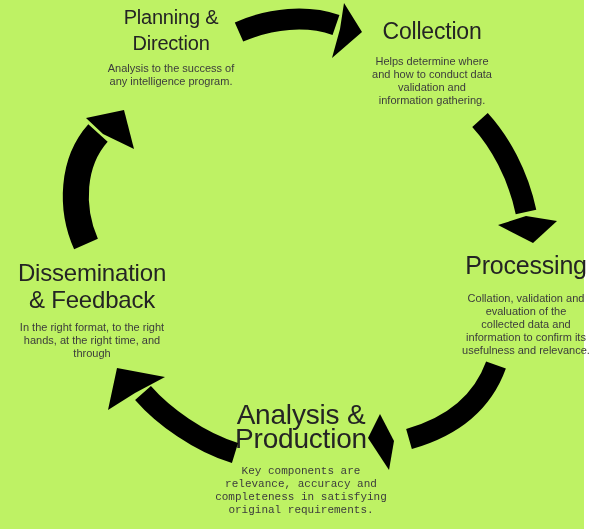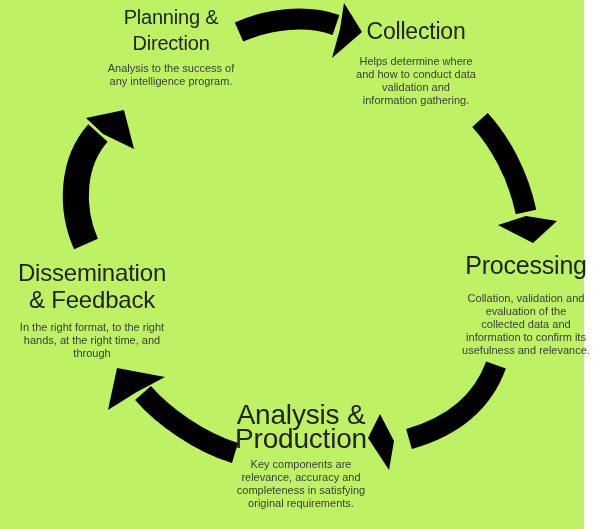--- a/index.html
+++ b/index.html
@@ -13,31 +13,31 @@
     white-space:pre-line;color:#242424;letter-spacing:-0.2px;font-weight:400;
   }
   .stage-desc{
     white-space:pre-line;color:#3c3c3c;font-size:11px;line-height:13px;font-weight:400;
   }
   
   .stage-planning{left:171px;top:4px;width:160px;}
   .stage-planning .stage-title{font-size:20px;line-height:26px;}
   .stage-planning .stage-desc{margin-top:6px;}
 
-  .stage-collection{left:416px;top:17px;width:165px;}
+  .stage-collection{left:432px;top:17px;width:165px;}
   .stage-collection .stage-title{font-size:23px;line-height:28px;}
   .stage-collection .stage-desc{margin-top:10px;}
 
   .stage-processing{left:526px;top:250px;width:158px;}
   .stage-processing .stage-title{font-size:25px;line-height:30px;}
   .stage-processing .stage-desc{margin-top:12px;}
 
   .stage-analysis{left:301px;top:403px;width:180px;}
   .stage-analysis .stage-title{font-size:28px;line-height:24px;}
-  .stage-analysis .stage-desc{margin-top:7px;}
+  .stage-analysis .stage-desc{margin-top:14px;font-family:Liberation Mono, monospace;}
 
   .stage-dissemination{left:92px;top:259px;width:190px;}
   .stage-dissemination .stage-title{font-size:24px;line-height:27px;}
   .stage-dissemination .stage-desc{margin-top:8px;}
 
   .arrow{position:absolute;}
   .arrow path{fill:none;stroke:#000000;stroke-linecap:butt;}
   .arrow polygon{fill:#000000;stroke:none;}
   .a1{left:233px;top:2px;}
   .a2{left:458px;top:112px;}

